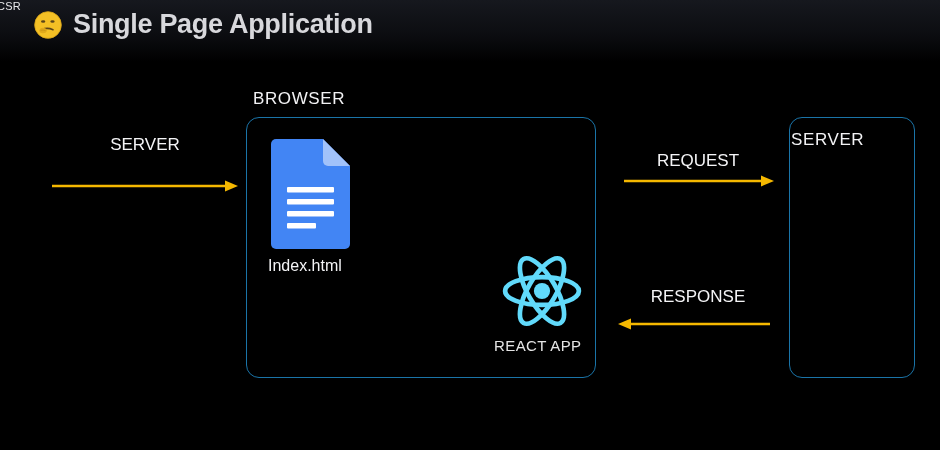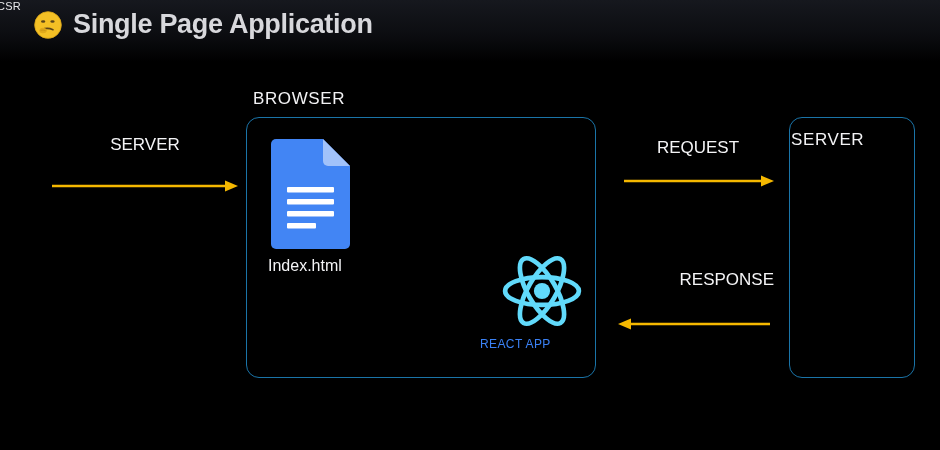--- a/index.html
+++ b/index.html
@@ -114,53 +114,52 @@
   
   .react-logo {
     position: absolute;
     left: 497px;
     top: 246px;
     width: 90px;
     height: 90px;
   }
   .react-label {
     position: absolute;
-    left: 480px;
+    left: 494px;
     top: 337px;
-    font-size: 12px;
+    font-size: 15px;
     letter-spacing: 0.4px;
-    color: #3b82f6;
+    color: #e5e5e5;
     white-space: nowrap;
   }
 
   
   .flow-label {
     position: absolute;
     font-size: 17px;
     color: #f4f4f6;
     white-space: nowrap;
     text-align: center;
   }
   #lbl-action {
     left: 55px;
     top: 133px;
     width: 180px;
     line-height: 23px;
   }
   #lbl-request {
     left: 622px;
-    top: 138px;
+    top: 151px;
     width: 152px;
     text-align: center;
   }
   #lbl-response {
     left: 622px;
-    top: 270px;
+    top: 287px;
     width: 152px;
-    text-align: right;
   }
 
   
   .arrow {
     position: absolute;
     height: 14px;
   }
   #arr-action   { left: 52px;  top: 179px; width: 186px; }
   #arr-request  { left: 624px; top: 174px; width: 150px; }
   #arr-response { left: 618px; top: 317px; width: 152px; }

